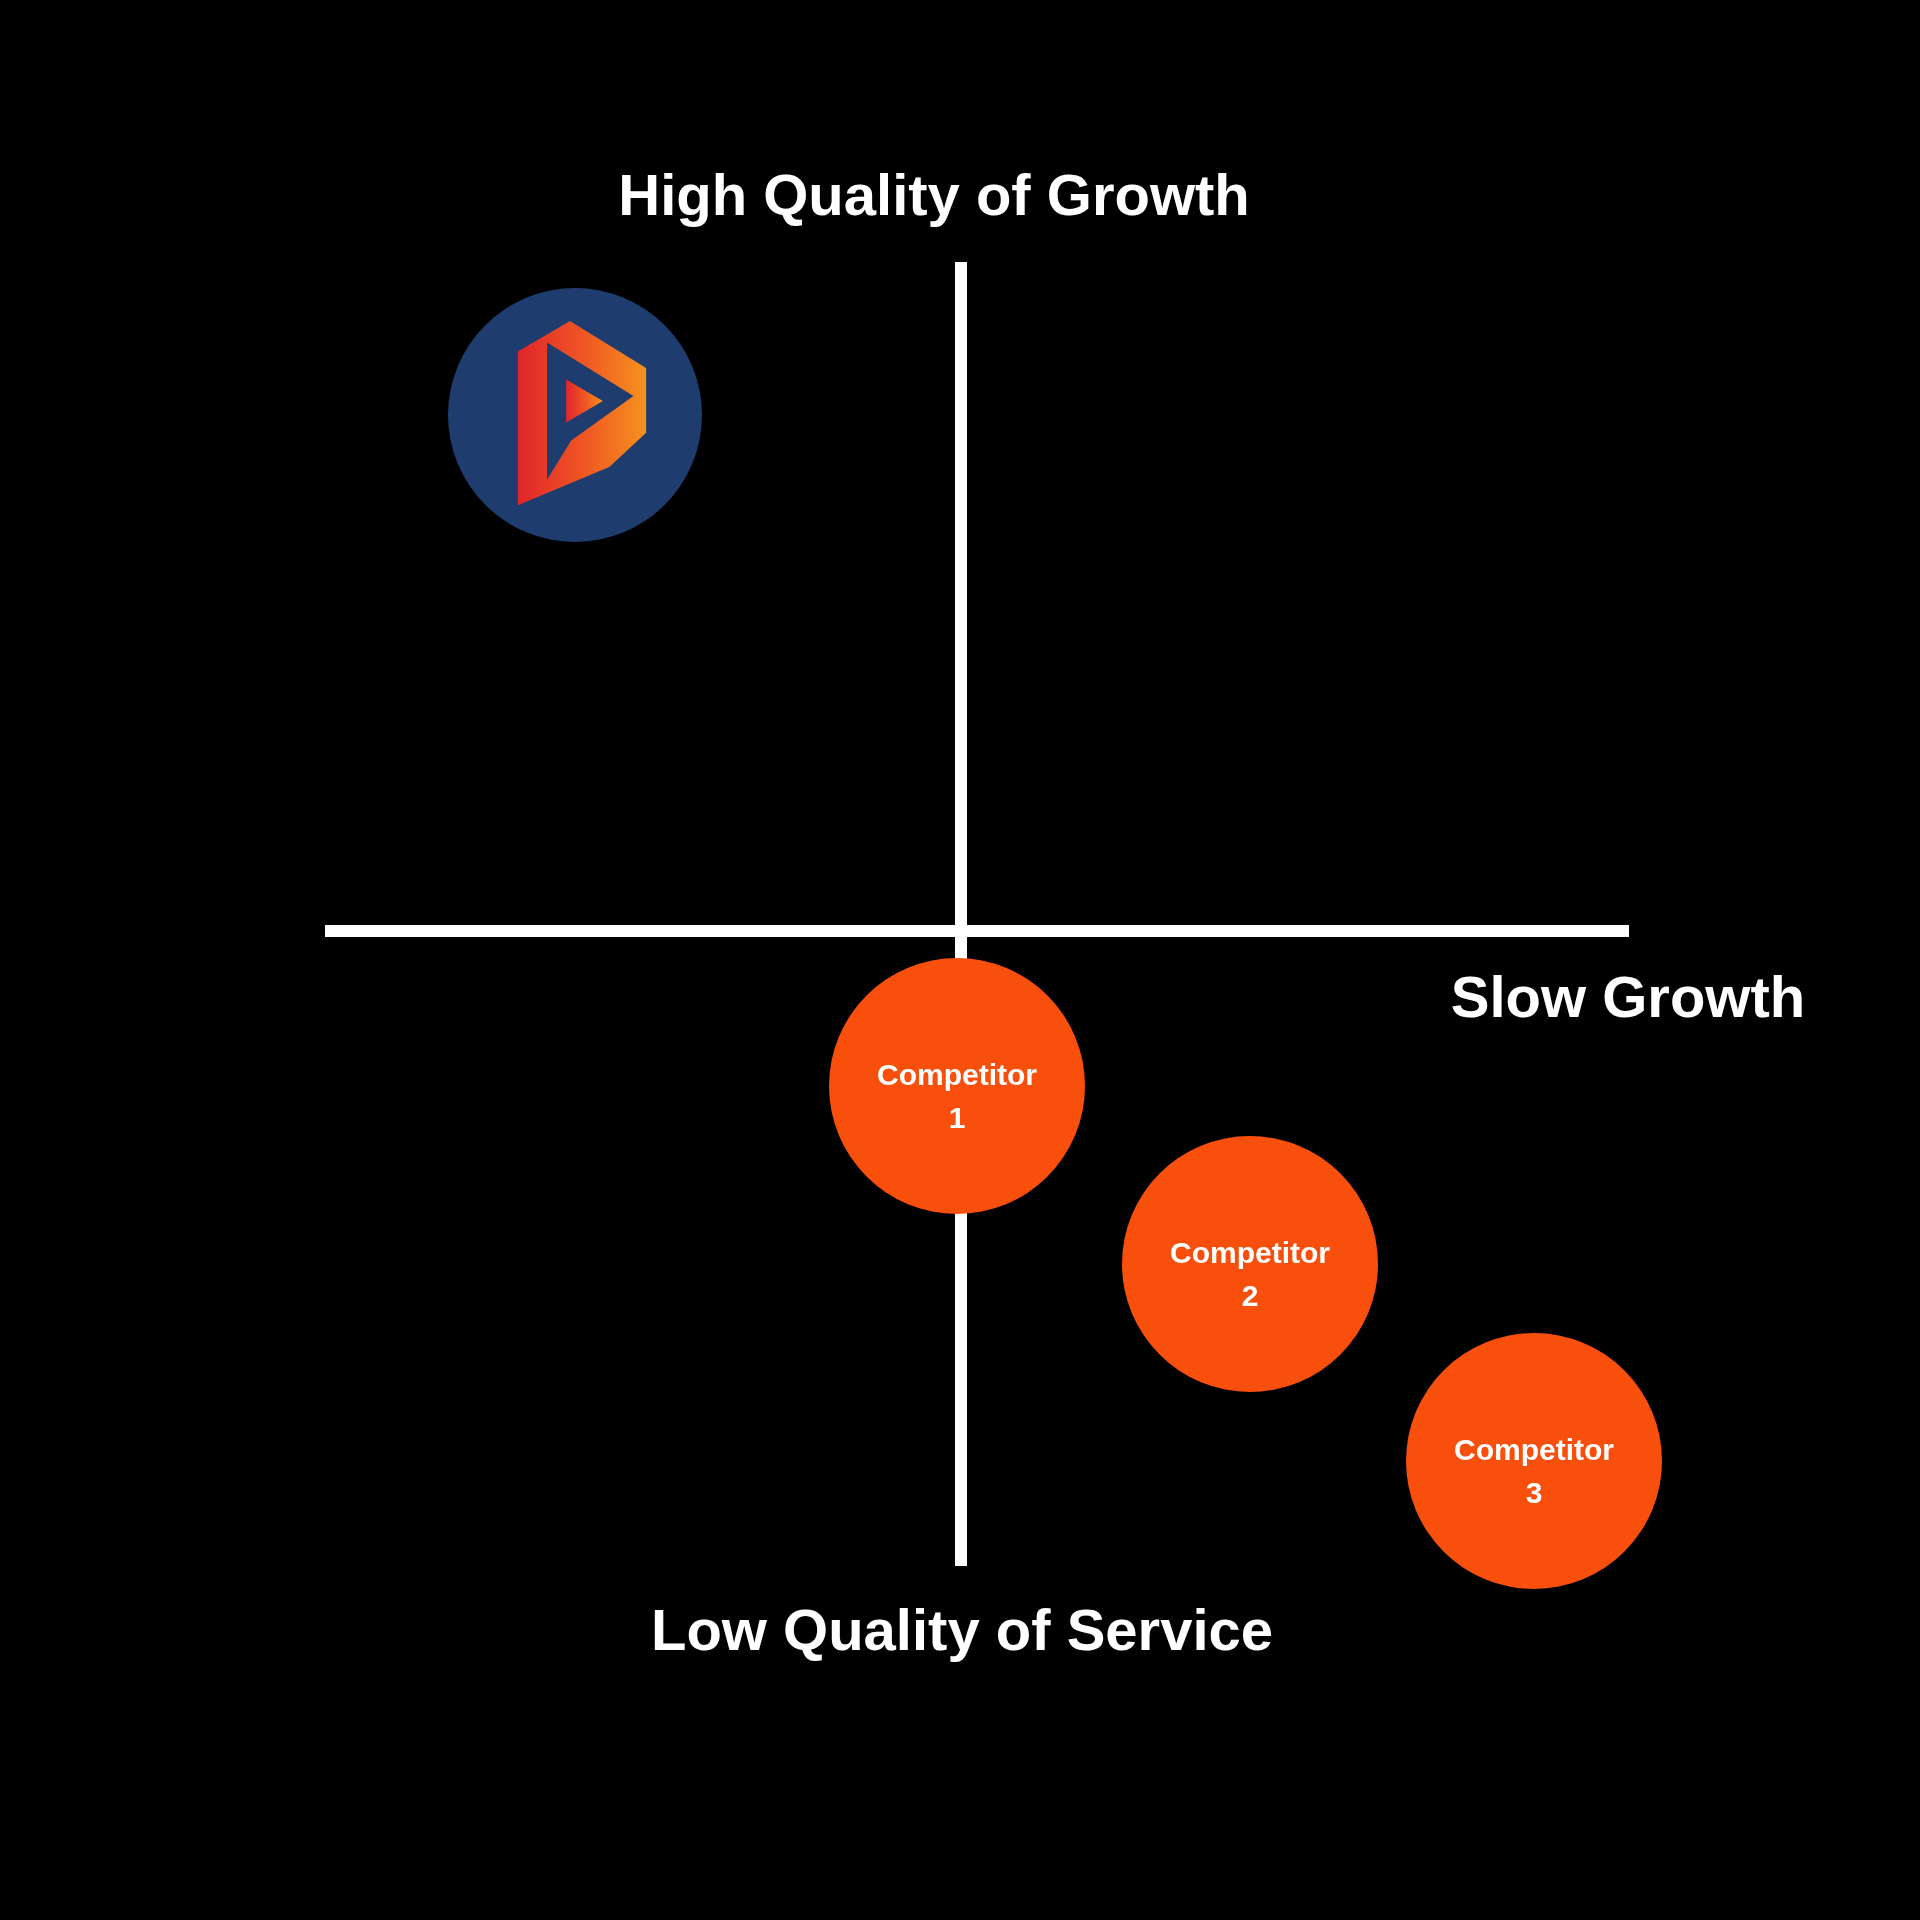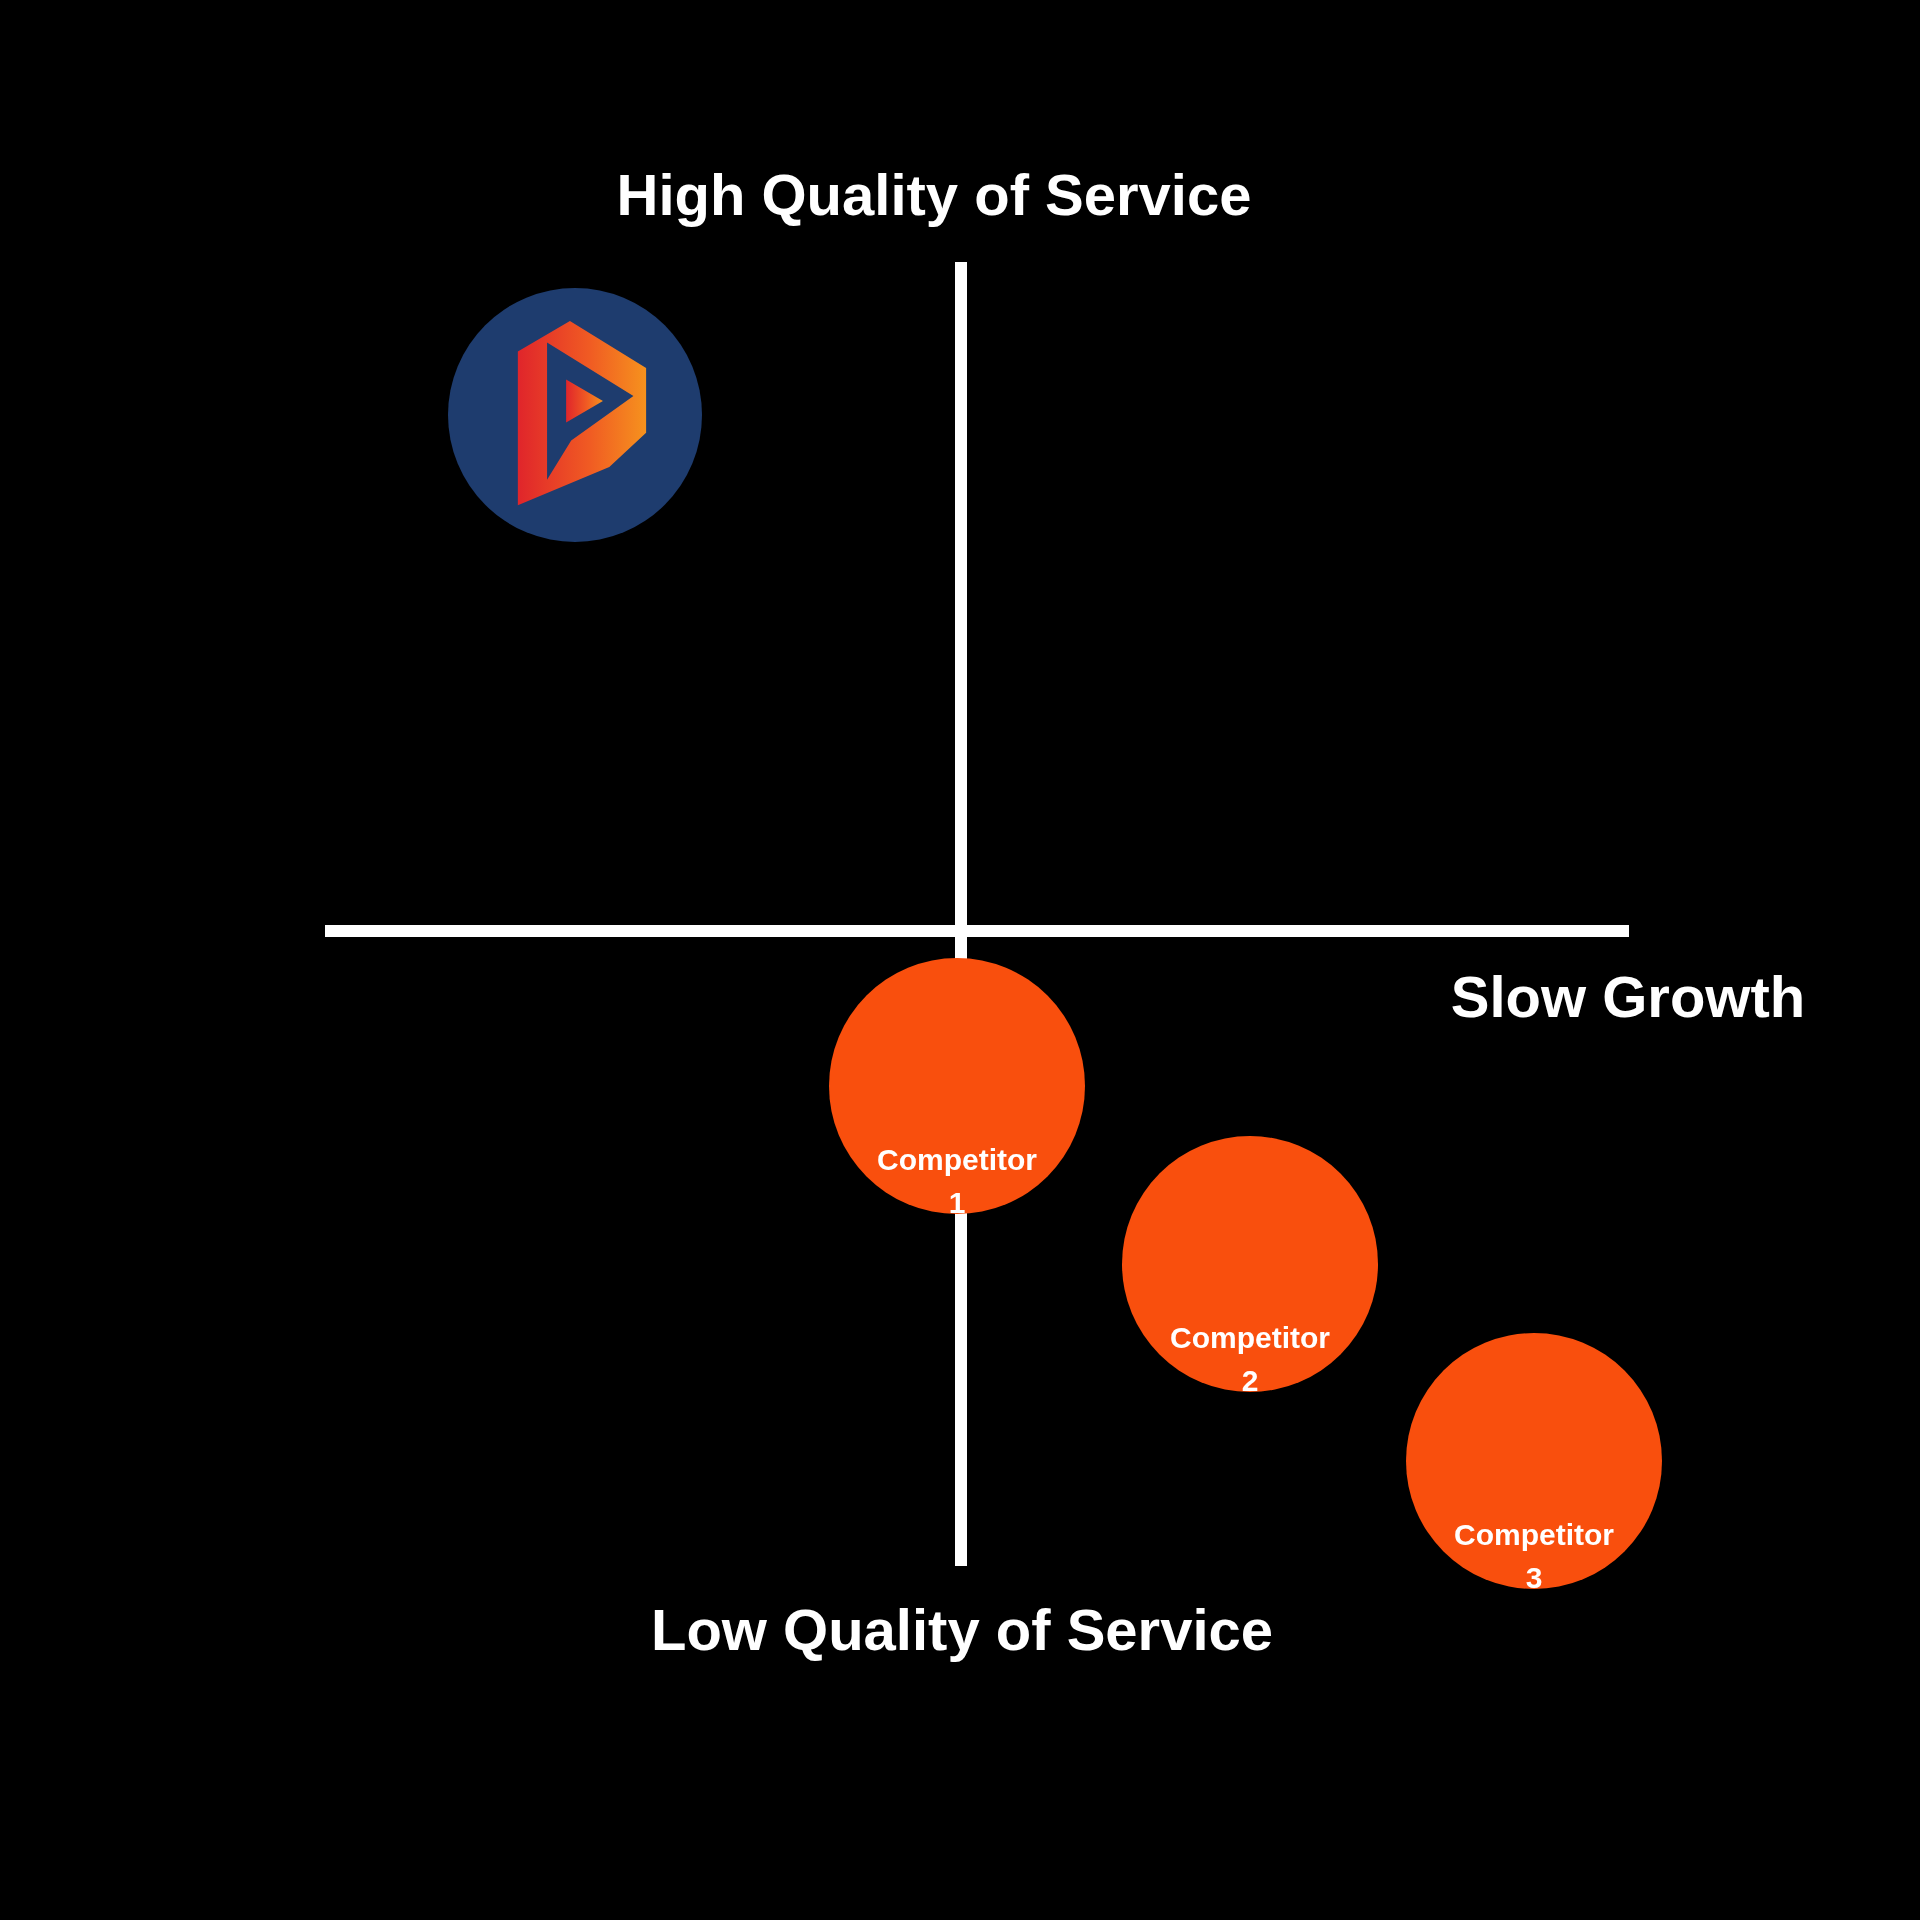--- a/index.html
+++ b/index.html
@@ -63,42 +63,41 @@
   }
   .logo-bubble svg {
     width: 254px;
     height: 254px;
     display: block;
   }
   .competitor {
     width: 256px;
     height: 256px;
     background: var(--competitor-bubble, #F94F0D);
-    align-items: flex-end;
   }
   .competitor.c1 { left: 829px;  top: 958px;  }
   .competitor.c2 { left: 1122px; top: 1136px; }
   .competitor.c3 { left: 1406px; top: 1333px; }
 
   .bubble-label {
     color: var(--label-text, #ffffff);
     font-weight: 700;
     font-size: 30px;
     line-height: 43px;
     text-align: center;
     transform: translateY(10px);
   }
   .bubble-label span { display: block; }
 </style>
 </head>
 <body>
 
 <div class="canvas">
 
-  <div class="axis-label top">High Quality of Service</div>
+  <div class="axis-label top">High Quality of Growth</div>
 
   <div class="axis-line vertical"></div>
   <div class="axis-line horizontal"></div>
 
   <div class="axis-label right">Slow Growth</div>
   <div class="axis-label bottom">Low Quality of Service</div>
 
   <div class="bubble logo-bubble">
     <svg viewBox="0 0 100 100" aria-hidden="true">
       <defs>

